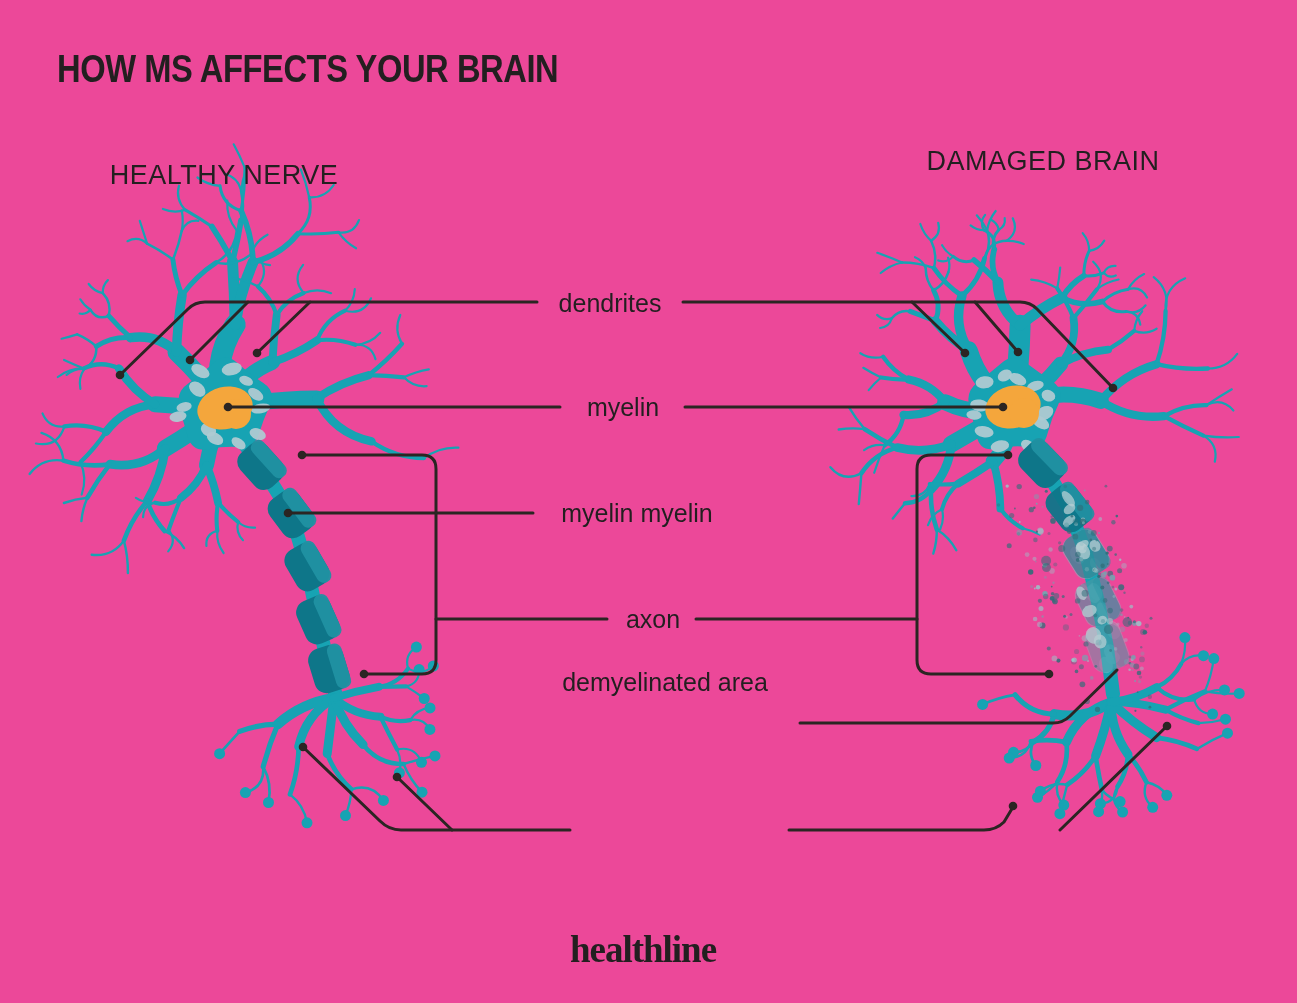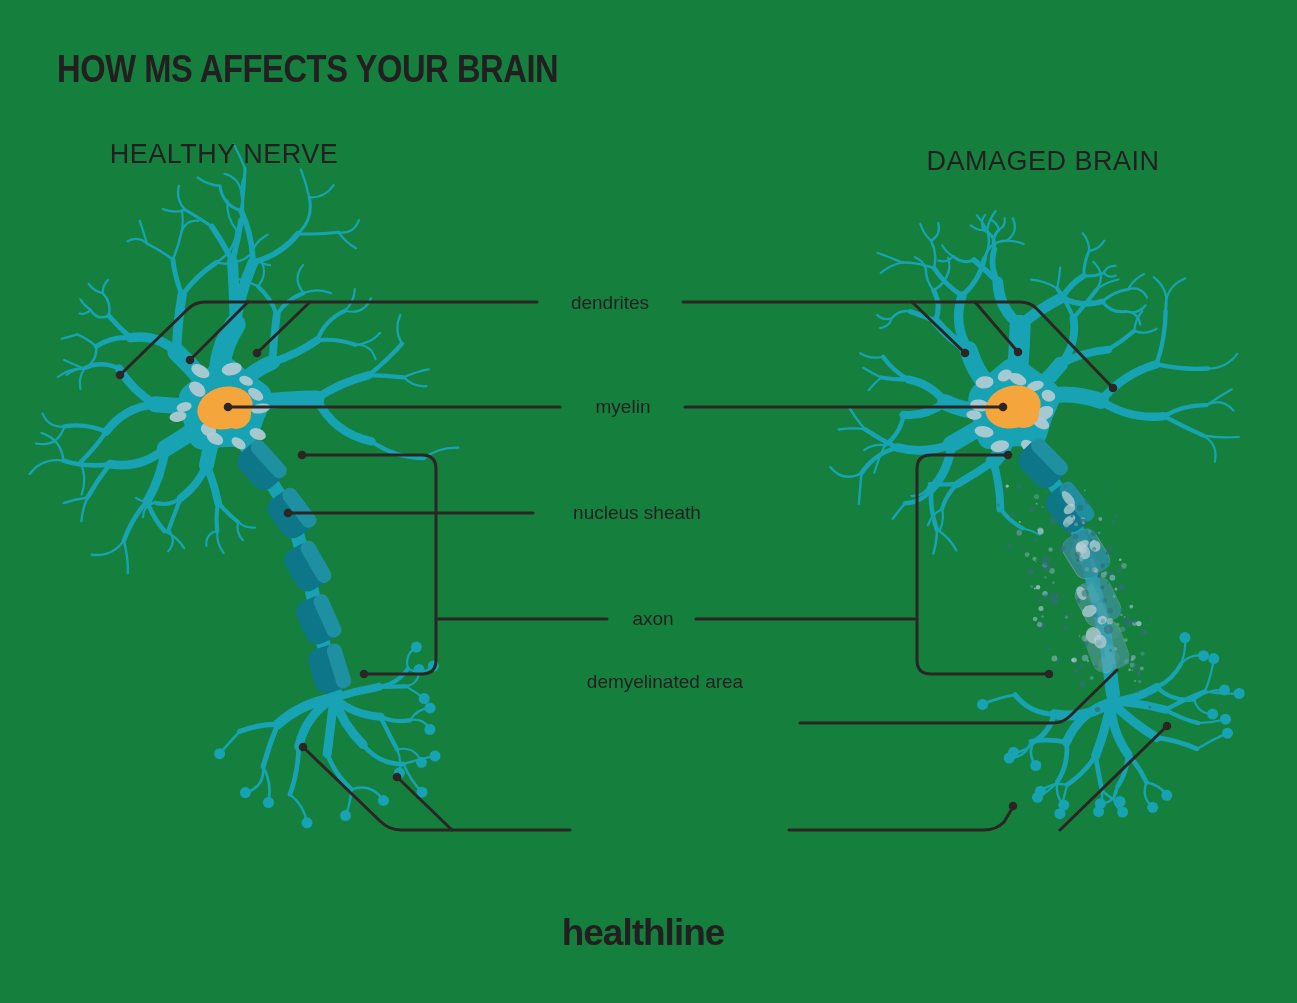--- a/index.html
+++ b/index.html
@@ -1,38 +1,39 @@
 <!DOCTYPE html>
 <html><head>
 <meta charset="utf-8">
 <style>
   html,body{margin:0;padding:0;background:#d8d2c9;}
   #frame{
     position:relative;width:1297px;height:1003px;overflow:hidden;
-    background:#15803d;
+    background:#ec4899;
     font-family:"Liberation Sans",sans-serif;
   }
   #art{position:absolute;left:0;top:0;}
   .txt{position:absolute;color:#231F20;white-space:nowrap;}
   #title{
     left:57px;top:48px;font-size:38px;font-weight:700;
     transform:scaleX(.86);transform-origin:left top;letter-spacing:-.5px;
   }
   .col-header{
     font-size:27px;letter-spacing:.5px;font-weight:400;
     transform:translate(-50%,-50%);
   }
   .label{
-    font-size:19px;font-weight:400;
+    font-size:25px;font-weight:400;
     transform:translate(-50%,-50%);
   }
   #brand{
-    font-family:Liberation Sans, sans-serif;
+    font-family:Liberation Serif, serif;
     font-weight:800;font-size:37px;letter-spacing:-1px;
     transform:translate(-50%,-50%);
+    margin-top:16px;
   }
 </style>
 </head>
 <body>
 
 <div id="frame">
 
   <svg id="art" width="1297" height="1003" viewBox="0 0 1297 1003">
     <g id="g-healthy">
         <g>
@@ -717,23 +718,23 @@
         <circle cx="1049" cy="674" r="4.3" fill="#2B2523"></circle>
         <circle cx="303" cy="747" r="4.3" fill="#2B2523"></circle>
         <circle cx="397" cy="777" r="4.3" fill="#2B2523"></circle>
         <circle cx="1013" cy="806" r="4.3" fill="#2B2523"></circle>
         <circle cx="1167" cy="726" r="4.3" fill="#2B2523"></circle>
       </g>
   </svg>
 
   <div class="txt" id="title">HOW MS AFFECTS YOUR BRAIN</div>
 
-  <div class="txt col-header" style="left:224px;top:154px">HEALTHY NERVE</div>
+  <div class="txt col-header" style="left:224px;top:175px">HEALTHY NERVE</div>
   <div class="txt col-header" style="left:1043px;top:161px">DAMAGED BRAIN</div>
 
   <div class="txt label" style="left:610px;top:303px">dendrites</div>
   <div class="txt label" style="left:623px;top:407px">myelin</div>
-  <div class="txt label" style="left:637px;top:513px">nucleus sheath</div>
+  <div class="txt label" style="left:637px;top:513px">myelin myelin</div>
   <div class="txt label" style="left:653px;top:619px">axon</div>
   <div class="txt label" style="left:665px;top:682px">demyelinated area</div>
 
   <div class="txt" id="brand" style="left:643px;top:933px">healthline</div>
 </div>
 
 </body></html>

